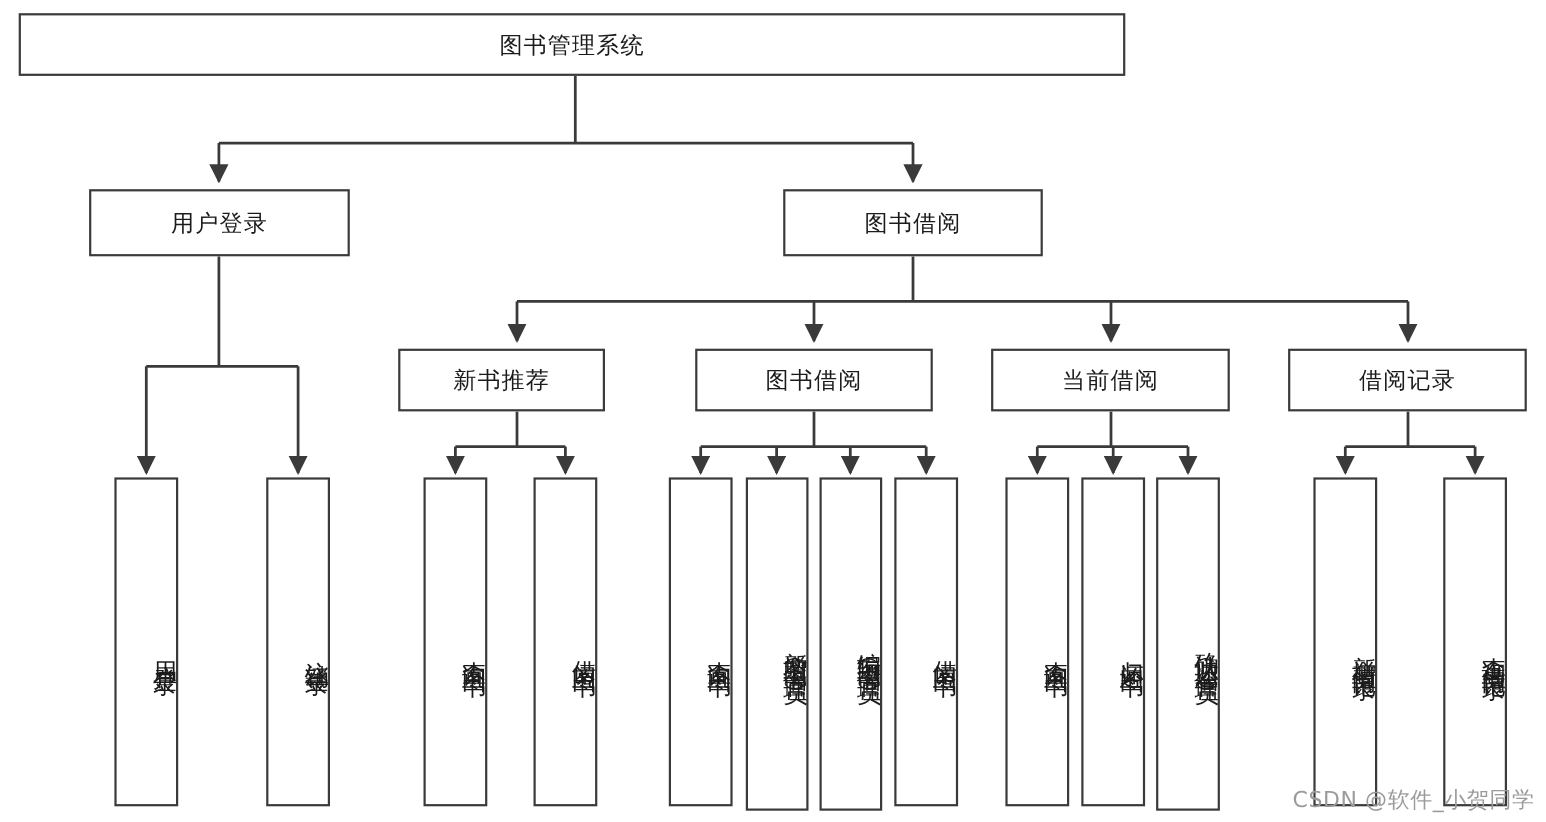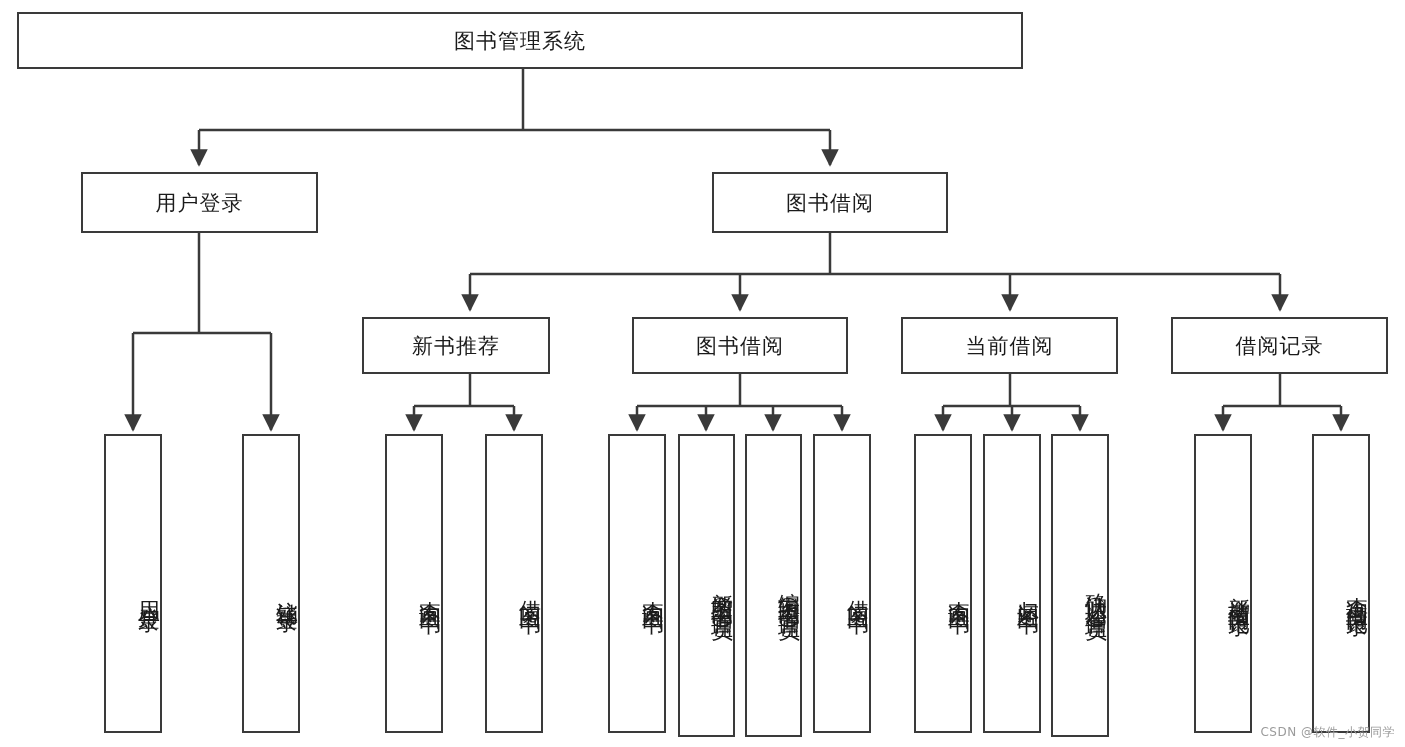--- a/index.html
+++ b/index.html
@@ -52,21 +52,21 @@
   }
   .node.v span {
     writing-mode: vertical-rl;
     text-orientation: upright;
     display: block;
   }
   #watermark {
     position: absolute;
     right: 10px;
     bottom: 6px;
-    font-size: 12px;
+    font-size: 20px;
     color: #9b9b9b;
     white-space: nowrap;
     letter-spacing: 0.5px;
   }
 </style>
 </head>
 <body>
 
 <div id="canvas">
 

